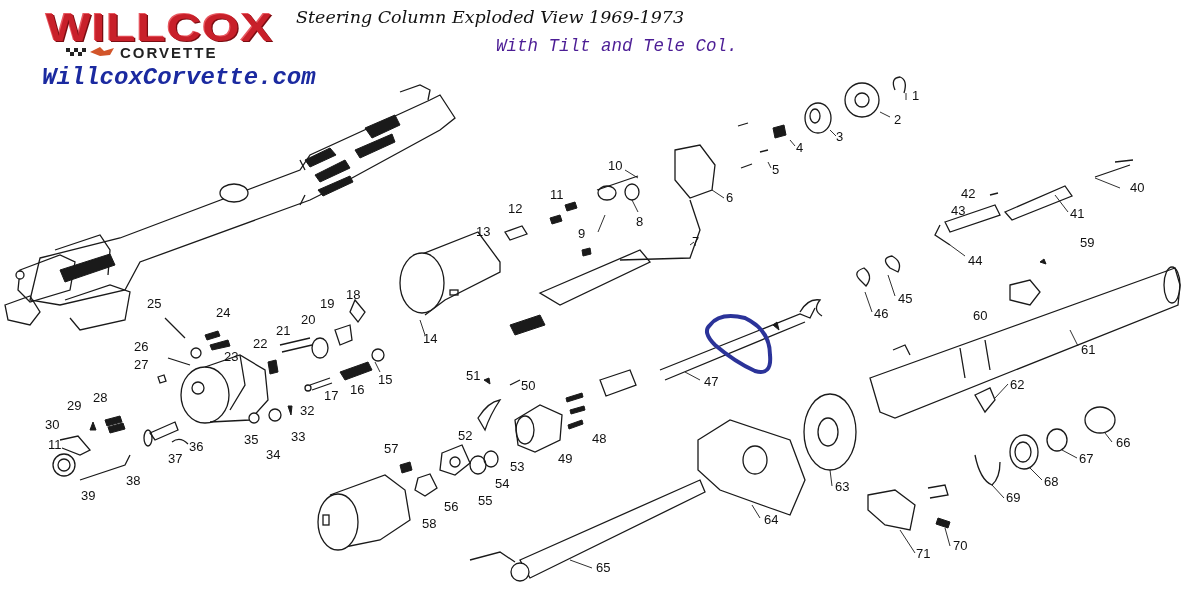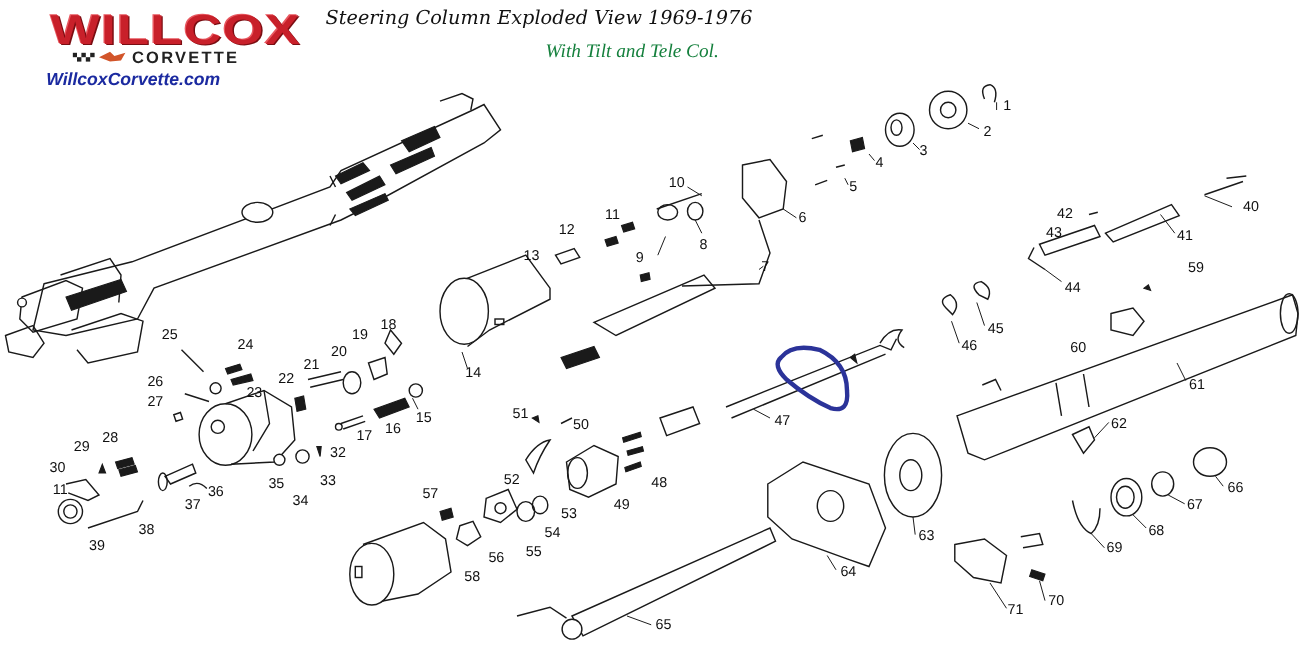--- a/index.html
+++ b/index.html
@@ -2,23 +2,23 @@
 <html><head>
 <meta charset="utf-8">
 <style>
   html, body { margin:0; padding:0; background:#ffffff; }
   body { width:1189px; height:601px; position:relative; overflow:hidden; font-family:"Liberation Sans", sans-serif; }
   #canvas { position:absolute; left:0; top:0; width:1189px; height:601px; }
   .logo { position:absolute; left:22px; top:6px; width:250px; height:80px; }
   .logo-main { position:absolute; left:24px; top:2px; font-family:"Liberation Sans", sans-serif; font-weight:bold; font-size:38px; letter-spacing:1px; color:#c8202a; text-shadow:1px 1px 0 #7a0d12, -1px -1px 0 #e85860; line-height:40px; transform:scaleX(1.25); transform-origin:left top; }
   .logo-sub { position:absolute; left:98px; top:38px; font-size:15px; letter-spacing:2px; color:#222; font-family:"Liberation Sans", sans-serif;font-weight:bold; }
   .logo-flag { position:absolute; left:44px; top:40px; width:50px; height:12px; }
-  .logo-url { position:absolute; left:20px; top:58px; font-family:Liberation Sans, sans-serif; font-weight:bold; font-style:italic; font-size:16px; color:#1b2aa0; }
+  .logo-url { position:absolute; left:20px; top:58px; font-family:Liberation Mono, monospace; font-weight:bold; font-style:italic; font-size:24px; color:#1b2aa0; }
   .title1 { position:absolute; left:296px; top:7px; font-family:"DejaVu Serif", serif; font-style:italic; font-size:17.5px; color:#111; }
-  .title2 { position:absolute; left:496px; top:36px; font-family:Liberation Serif, serif; font-style:italic; font-size:17.5px; color:#15803d; }
+  .title2 { position:absolute; left:496px; top:36px; font-family:Liberation Mono, monospace; font-style:italic; font-size:17.5px; color:#4c1d95; }
   .lbl { font-family:"Liberation Sans", sans-serif; font-size:13px; fill:#111; }
   .part { fill:none; stroke:#1a1a1a; stroke-width:1.3; }
   .partf { fill:#ffffff; stroke:#1a1a1a; stroke-width:1.3; }
   .dark { fill:#1a1a1a; stroke:#1a1a1a; stroke-width:1; }
   .leader { fill:none; stroke:#1a1a1a; stroke-width:0.9; }
   .highlight { fill:none; stroke:#2b3399; stroke-width:4; }
 </style>
 </head>
 <body>
 
@@ -31,21 +31,21 @@
         <rect x="4" y="6" width="4" height="4" fill="#222"></rect>
       <rect x="8" y="2" width="4" height="4" fill="#222"></rect>
         <rect x="12" y="6" width="4" height="4" fill="#222"></rect>
       <rect x="16" y="2" width="4" height="4" fill="#222"></rect>
       <path d="M24 6 L34 1 L38 5 L48 2 L44 9 L34 10 Z" fill="#d2552a"></path>
     </svg>
     <div class="logo-sub">CORVETTE</div>
     <div class="logo-url">WillcoxCorvette.com</div>
   </div>
 
-  <div class="title1">Steering Column Exploded View 1969-1976</div>
+  <div class="title1">Steering Column Exploded View 1969-1973</div>
   <div class="title2">With Tilt and Tele Col.</div>
 
   <svg width="1189" height="601" style="position:absolute;left:0;top:0;">
 
     <g>
       <path class="part" d="M40 258 L120 238 L300 170 L310 155 L430 100 L440 95 L455 118 L440 130 L330 190 L310 200 L140 262 L125 290 L60 305 L30 300 Z"></path>
       <path class="part" d="M300 160 L305 170 M305 195 L300 205"></path>
       <path class="dark" d="M305 160 L330 148 L336 155 L310 167 Z M315 175 L345 160 L350 168 L320 182 Z M318 190 L350 176 L353 182 L323 196 Z"></path>
       <path class="dark" d="M365 128 L395 115 L400 125 L372 138 Z M355 150 L392 134 L395 142 L360 158 Z"></path>
       <path class="part" d="M400 92 L420 85 L430 90 L428 100"></path>

